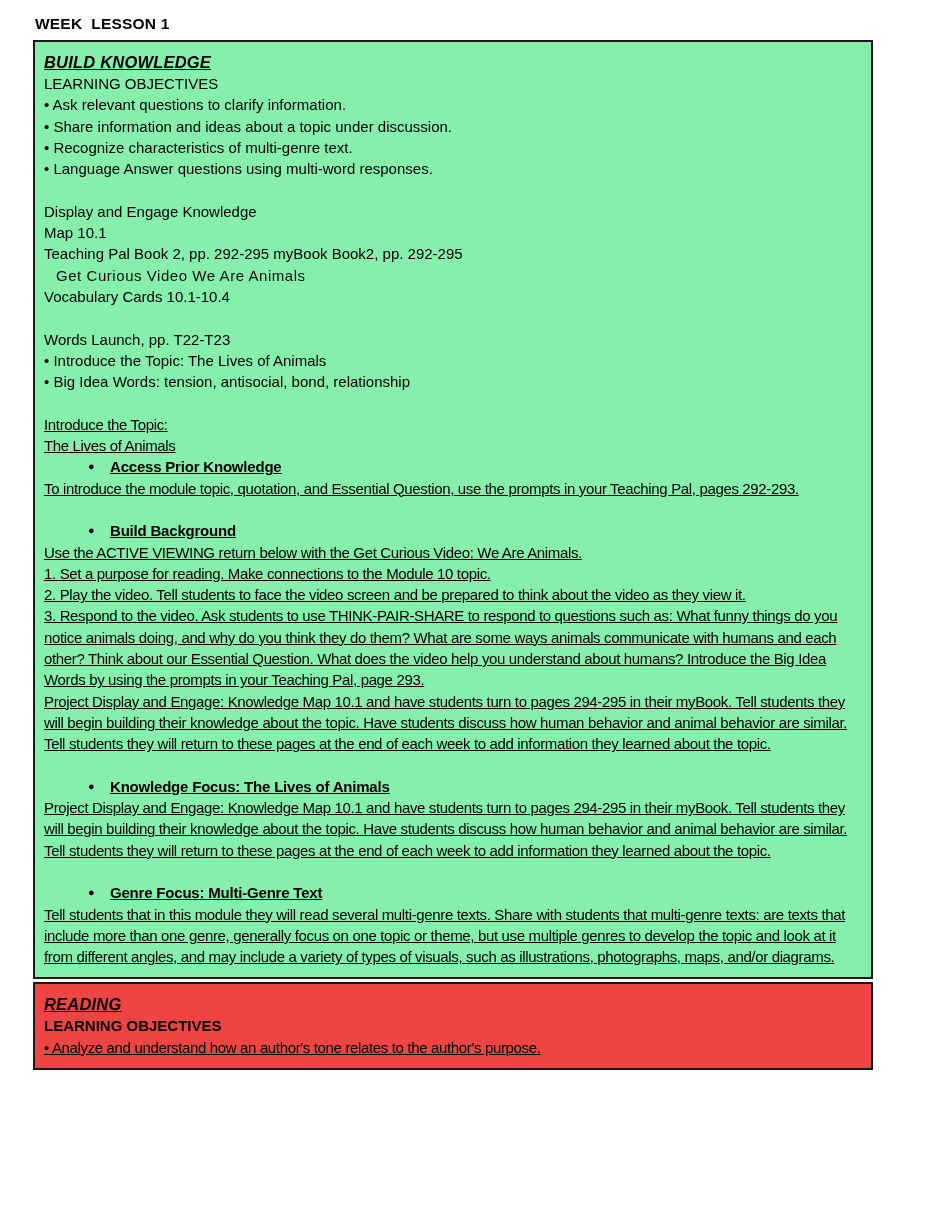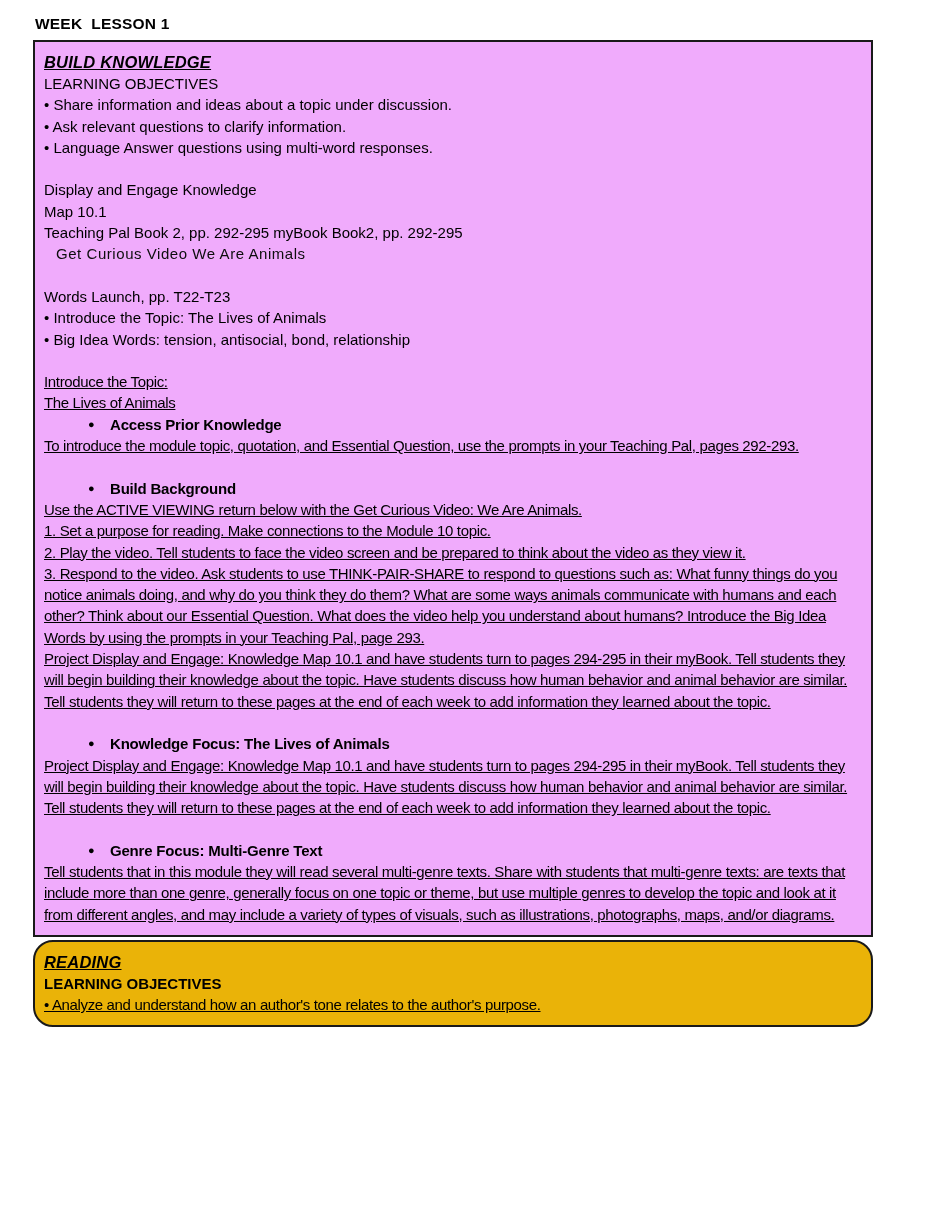--- a/index.html
+++ b/index.html
@@ -57,42 +57,45 @@
     font-weight: bold;
   }
   .line.bullet-header .disc {
     position: absolute;
     left: 44px;
     top: 0;
     font-size: 11px;
     line-height: 21.3px;
   }
   .line.bullet-header .bh-text {
+    text-decoration: underline;
     letter-spacing: -0.2px;
   }
 </style>
 </head>
 <body>
 
 <div class="page">
 
   <div class="doc-title">WEEK  LESSON 1</div>
 
-  <section class="box" style="background: #f0abfc;">
+  <section class="box" style="background: #86efac;">
     <h2 class="heading">BUILD KNOWLEDGE</h2>
     <div class="blocks">
         <div class="line plain">LEARNING OBJECTIVES</div>
+        <div class="line plain">• Ask relevant questions to clarify information.</div>
         <div class="line plain">• Share information and ideas about a topic under discussion.</div>
-        <div class="line plain">• Ask relevant questions to clarify information.</div>
+        <div class="line plain">• Recognize characteristics of multi-genre text.</div>
         <div class="line plain">• Language Answer questions using multi-word responses.</div>
         <div class="line spacer"></div>
         <div class="line plain">Display and Engage Knowledge</div>
         <div class="line plain">Map 10.1</div>
         <div class="line plain">Teaching Pal Book 2, pp. 292-295 myBook Book2, pp. 292-295</div>
         <div class="line alt">Get Curious Video We Are Animals</div>
+        <div class="line plain">Vocabulary Cards 10.1-10.4</div>
         <div class="line spacer"></div>
         <div class="line plain">Words Launch, pp. T22-T23</div>
         <div class="line plain">• Introduce the Topic: The Lives of Animals</div>
         <div class="line plain">• Big Idea Words: tension, antisocial, bond, relationship</div>
         <div class="line spacer"></div>
         <div class="line narrow">Introduce the Topic:</div>
         <div class="line narrow">The Lives of Animals</div>
         <div class="line bullet-header"><span class="disc">●</span><span class="bh-text">Access Prior Knowledge</span></div>
         <div class="line narrow">To introduce the module topic, quotation, and Essential Question, use the prompts in your Teaching Pal, pages 292-293.</div>
         <div class="line spacer"></div>
@@ -104,21 +107,21 @@
         <div class="line narrow">Project Display and Engage: Knowledge Map 10.1 and have students turn to pages 294-295 in their myBook. Tell students they will begin building their knowledge about the topic. Have students discuss how human behavior and animal behavior are similar. Tell students they will return to these pages at the end of each week to add information they learned about the topic.</div>
         <div class="line spacer"></div>
         <div class="line bullet-header"><span class="disc">●</span><span class="bh-text">Knowledge Focus: The Lives of Animals</span></div>
         <div class="line narrow">Project Display and Engage: Knowledge Map 10.1 and have students turn to pages 294-295 in their myBook. Tell students they will begin building their knowledge about the topic. Have students discuss how human behavior and animal behavior are similar. Tell students they will return to these pages at the end of each week to add information they learned about the topic.</div>
         <div class="line spacer"></div>
         <div class="line bullet-header"><span class="disc">●</span><span class="bh-text">Genre Focus: Multi-Genre Text</span></div>
         <div class="line narrow">Tell students that in this module they will read several multi-genre texts. Share with students that multi-genre texts: are texts that include more than one genre, generally focus on one topic or theme, but use multiple genres to develop the topic and look at it from different angles, and may include a variety of types of visuals, such as illustrations, photographs, maps, and/or diagrams.</div>
       </div>
   </section>
 
-  <section class="box" style="background: #eab308; border-radius: 20px;">
+  <section class="box" style="background: #ef4444;">
     <h2 class="heading">READING</h2>
     <div class="blocks">
         <div class="line bold">LEARNING OBJECTIVES</div>
         <div class="line narrow">• Analyze and understand how an author's tone relates to the author's purpose.</div>
       </div>
   </section>
 
 </div>
 
 </body></html>

